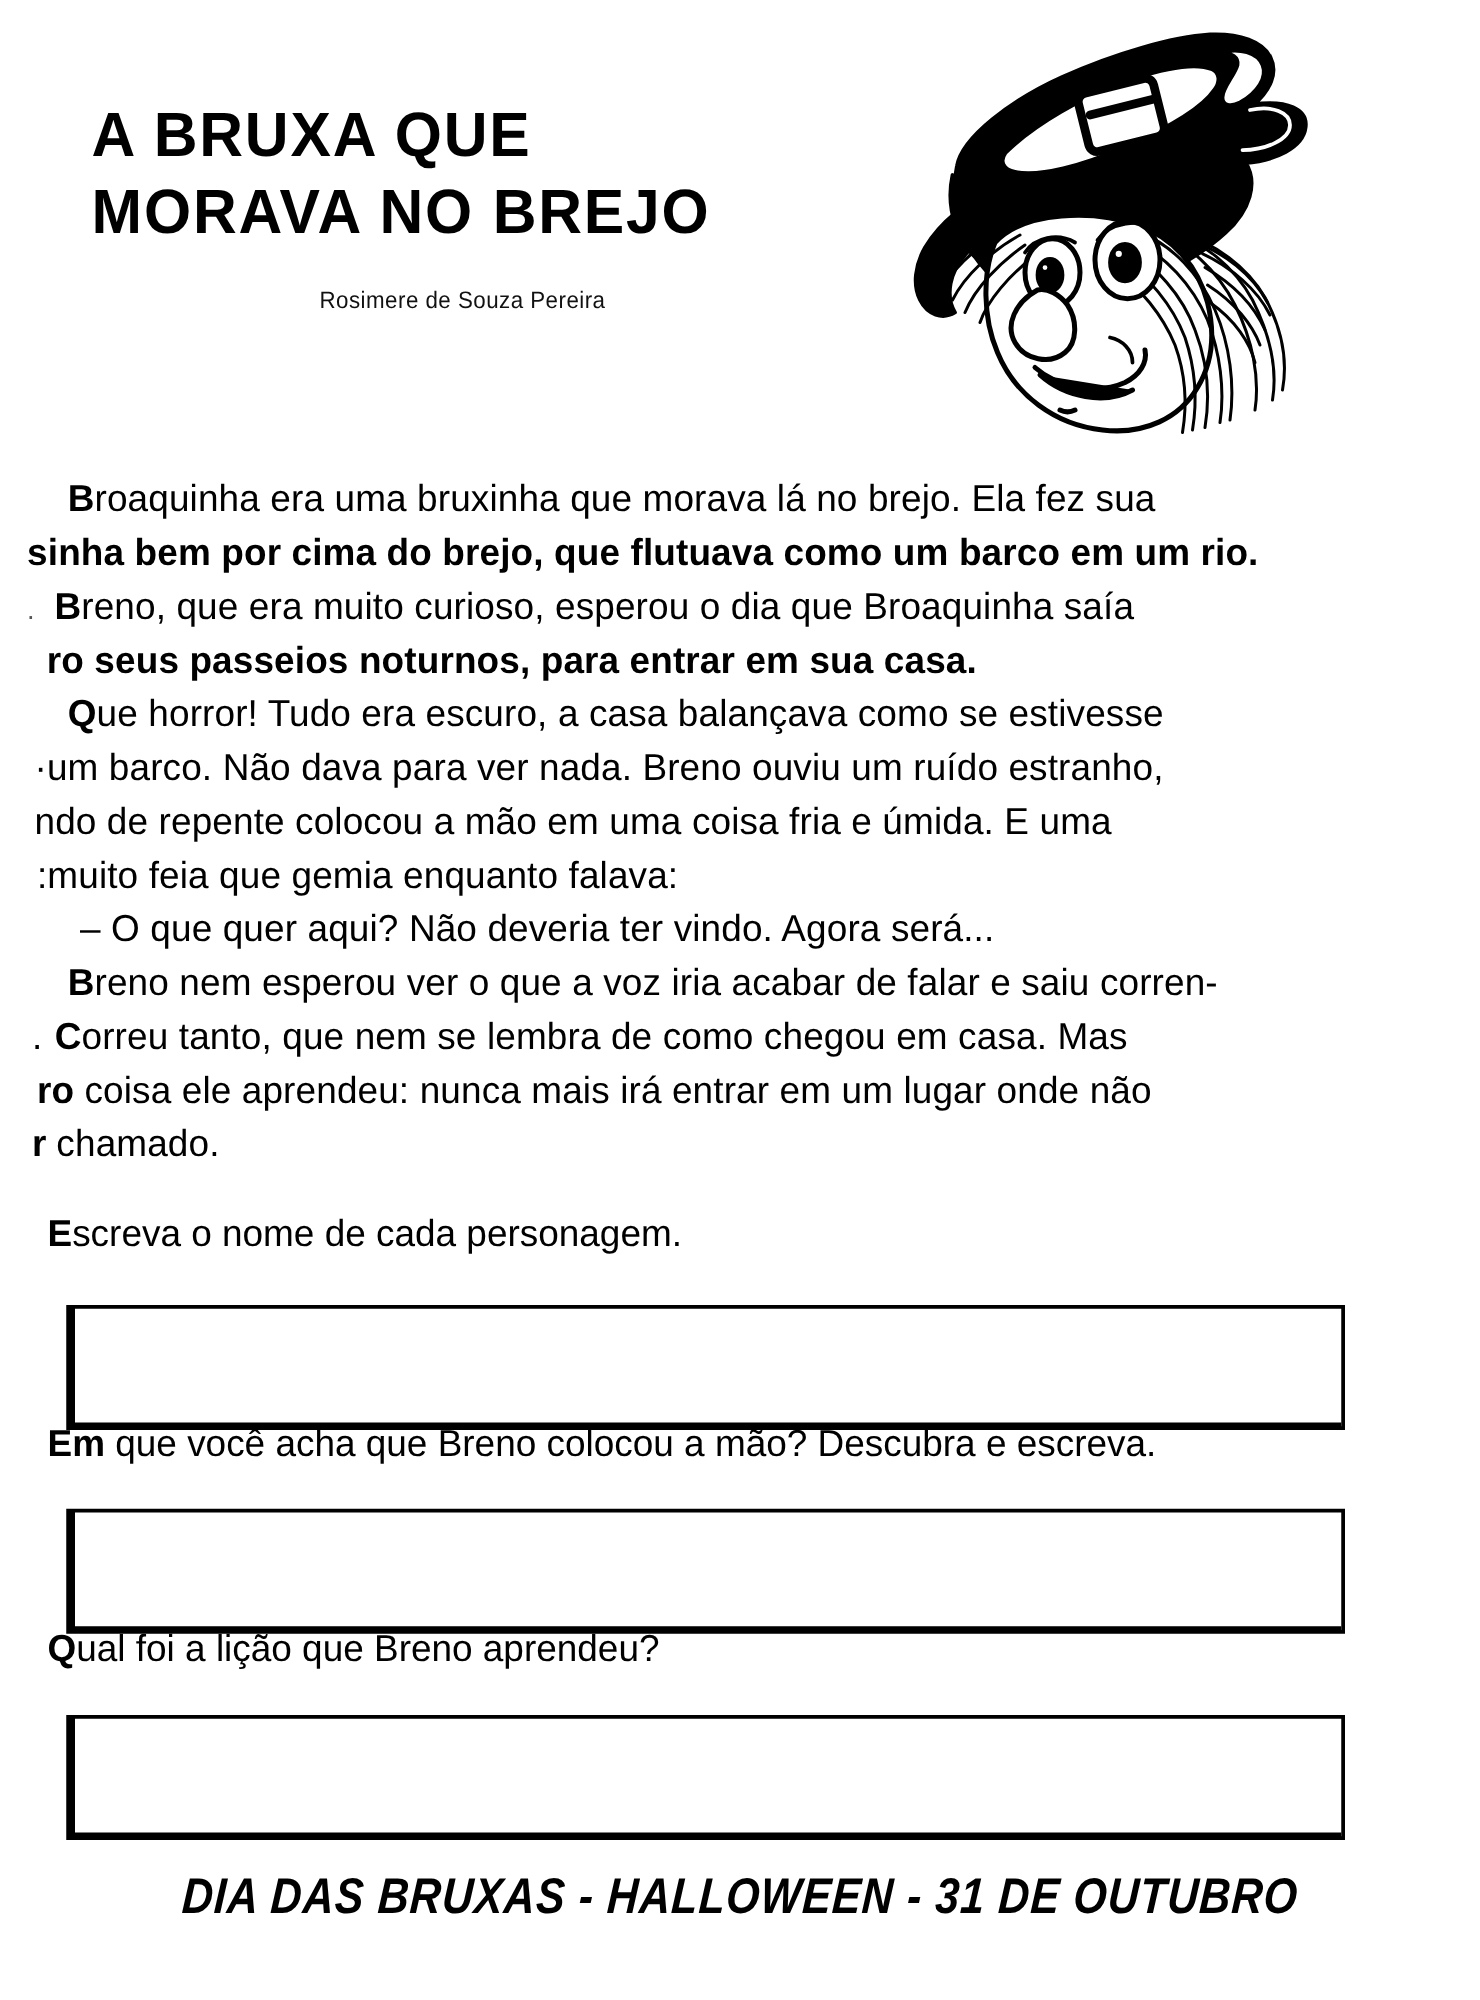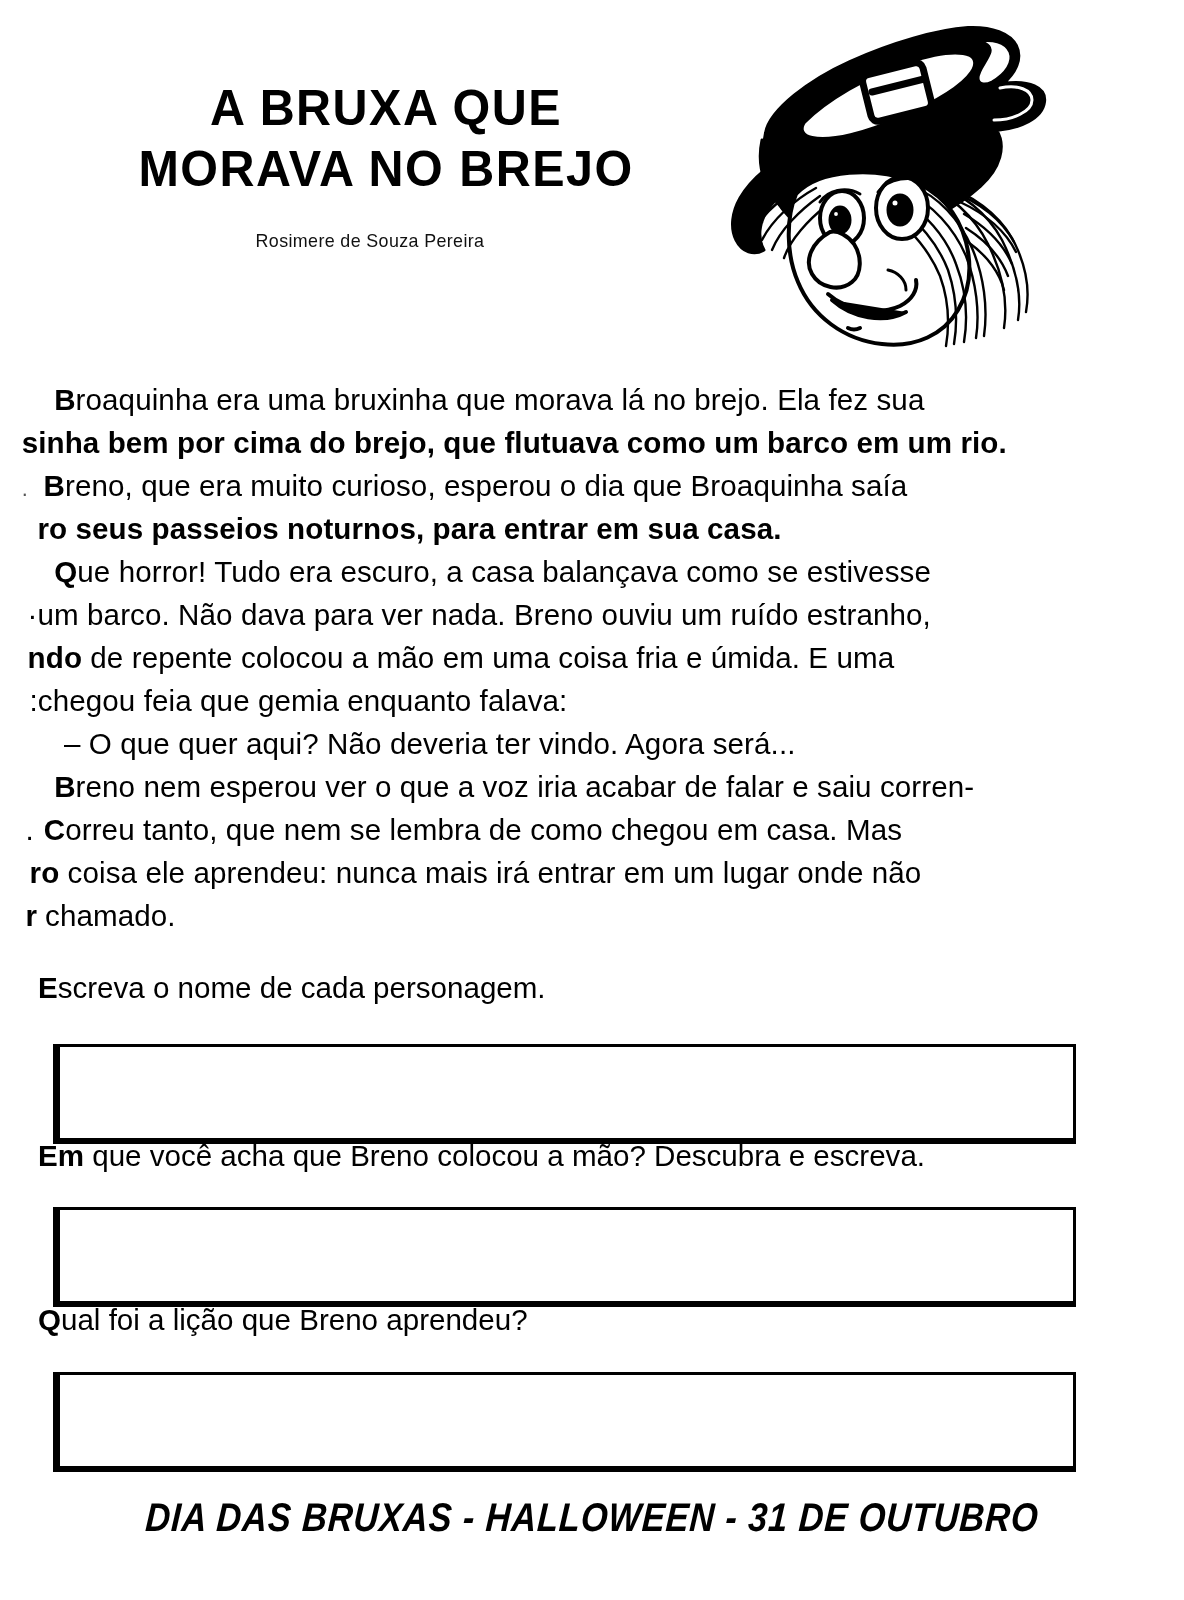--- a/index.html
+++ b/index.html
@@ -20,24 +20,24 @@
   
   #header {
     position: absolute;
     left: 0; top: 0;
     width: 1184px;
     height: 372px;
   }
 
   #title-block {
     position: absolute;
-    left: 76px;
+    left: 64px;
     top: 78px;
     width: 620px;
-    text-align: center;
+    text-align: left;
   }
   .title-line {
     font-family: "Liberation Sans", sans-serif;
     font-weight: 700;
     font-size: 50px;
     line-height: 61px;
     letter-spacing: 1.5px;
     color: #000;
     white-space: nowrap;
     transform: scaleX(0.97);
@@ -268,25 +268,25 @@
 
   <div class="story-line" style="padding-left:55px;">
     <span style="font-weight:700">Q</span><span>ue horror! Tudo era escuro, a casa balançava como se estivesse</span>
   </div>
 
   <div class="story-line" style="padding-left:28px;">
     <span style="font-weight:400">·um</span><span> barco. Não dava para ver nada. Breno ouviu um ruído estranho,</span>
   </div>
 
   <div class="story-line" style="padding-left:28px;">
-    <span style="font-weight:700">ndo</span><span> de repente colocou a mão em uma coisa fria e úmida. E uma</span>
+    <span style="font-weight:400">ndo</span><span> de repente colocou a mão em uma coisa fria e úmida. E uma</span>
   </div>
 
   <div class="story-line" style="padding-left:30px;">
-    <span>:chegou</span><span> feia que gemia enquanto falava:</span>
+    <span>:muito</span><span> feia que gemia enquanto falava:</span>
   </div>
 
   <div class="story-line" style="padding-left:65px;">
     <span>– O que quer aqui? Não deveria ter vindo. Agora será...</span>
   </div>
 
   <div class="story-line" style="padding-left:55px;">
     <span style="font-weight:700">B</span><span>reno nem esperou ver o que a voz iria acabar de falar e saiu corren-</span>
   </div>
 

